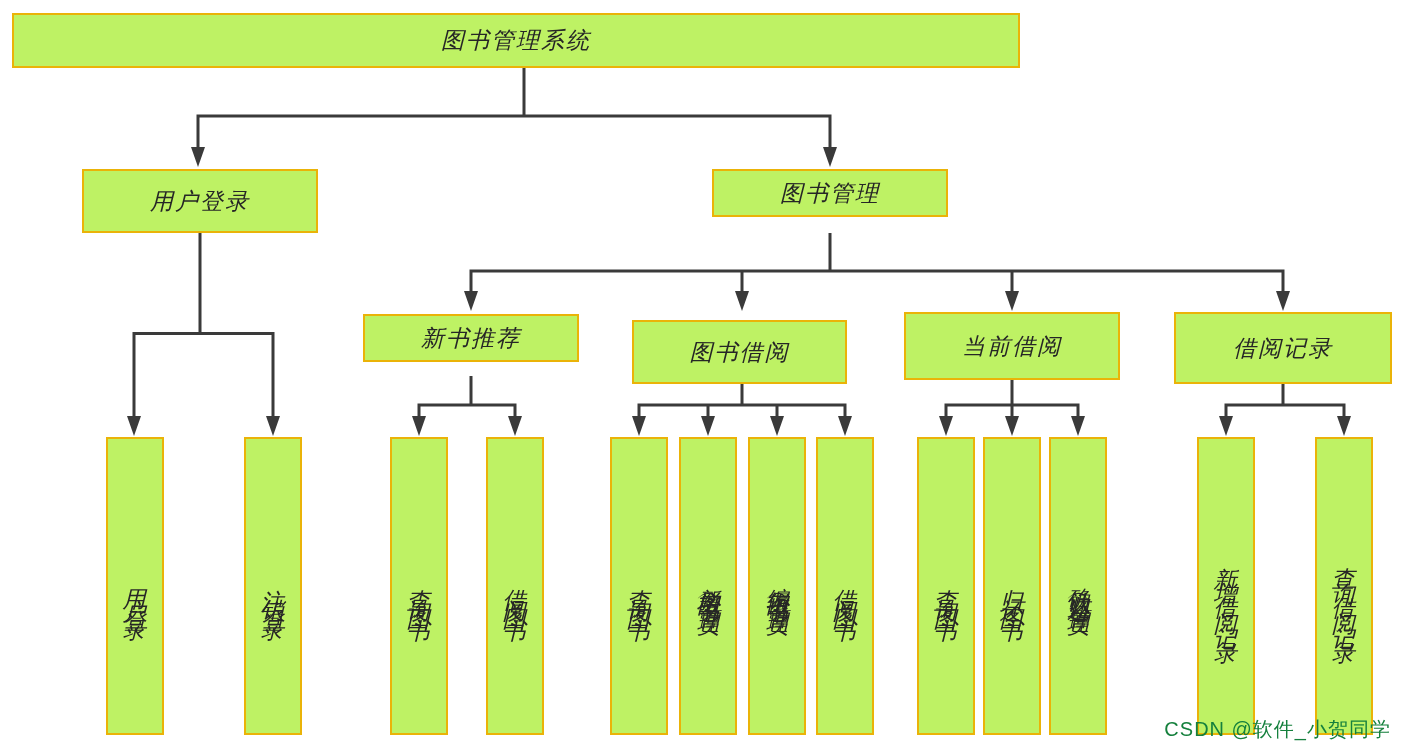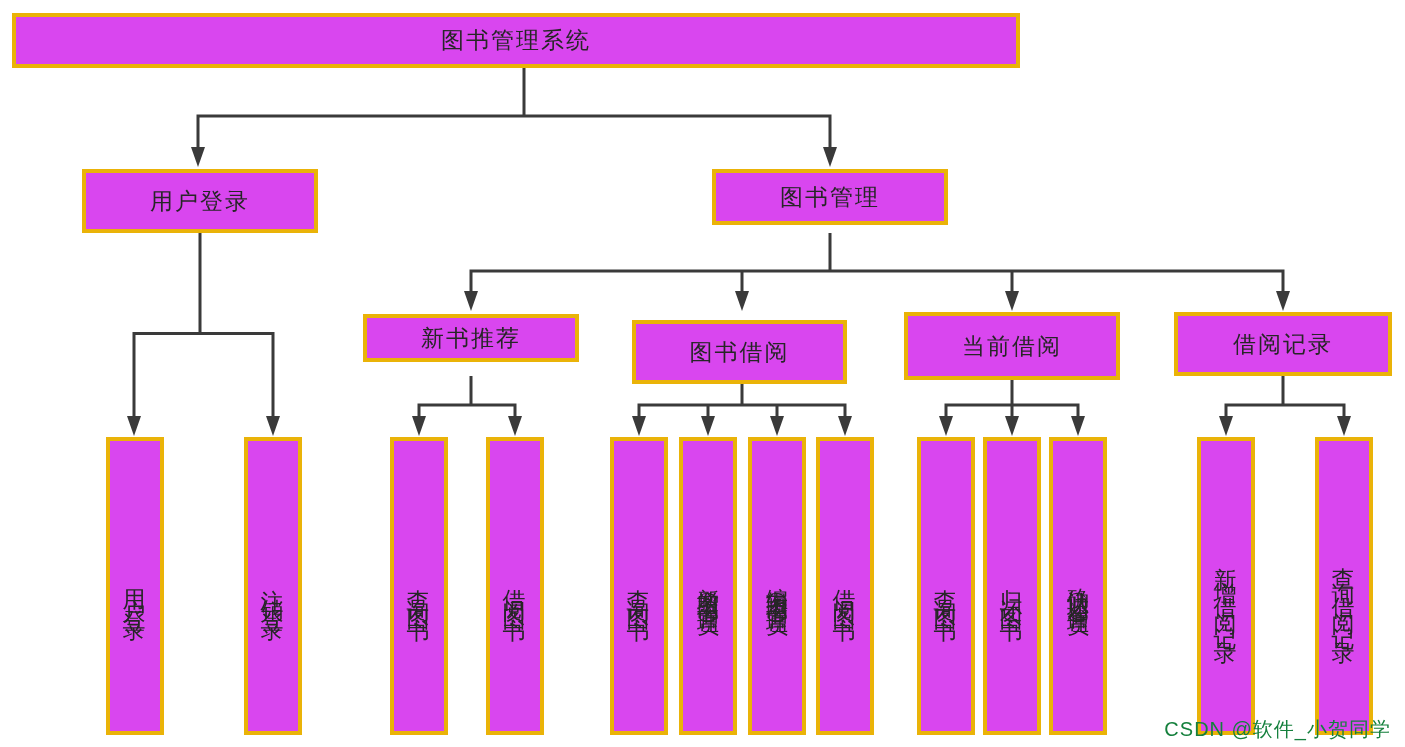--- a/index.html
+++ b/index.html
@@ -13,40 +13,41 @@
   }
   svg.connectors {
     position: absolute;
     left: 0; top: 0;
     width: 1405px; height: 747px;
     z-index: 1;
   }
   .node {
     position: absolute;
     box-sizing: border-box;
-    background: #d946ef;
-    border: 4px solid #eab308;
+    background: #bef264;
+    border: 2px solid #eab308;
     display: flex;
     align-items: center;
     justify-content: center;
     color: #262626;
     z-index: 2;
+    font-style: italic;
   }
   .node span { white-space: nowrap; }
   .hbox span {
     font-size: 23px;
     letter-spacing: 2px;
   }
   #n-root { left: 12px;  top: 13px;  width: 1008px; height: 55px; }
   #n-user-login      { left: 82px;   top: 169px; width: 236px; height: 64px; }
-  #n-book-mgmt       { left: 712px;  top: 169px; width: 236px; height: 56px; }
+  #n-book-mgmt       { left: 712px;  top: 169px; width: 236px; height: 48px; }
   #n-new-book        { left: 363px;  top: 314px; width: 216px; height: 48px; text-align: center; }
   #n-book-borrow     { left: 632px;  top: 312px; width: 215px; height: 64px; margin-top: 8px; }
   #n-current-borrow  { left: 904px;  top: 312px; width: 216px; height: 68px; }
-  #n-borrow-records  { left: 1174px; top: 312px; width: 218px; height: 64px; }
+  #n-borrow-records  { left: 1174px; top: 312px; width: 218px; height: 72px; }
 
   .leaf {
     top: 437px;
     width: 58px;
     height: 298px;
   }
   .leaf span {
     writing-mode: vertical-rl;
     font-size: 23px;
   }

